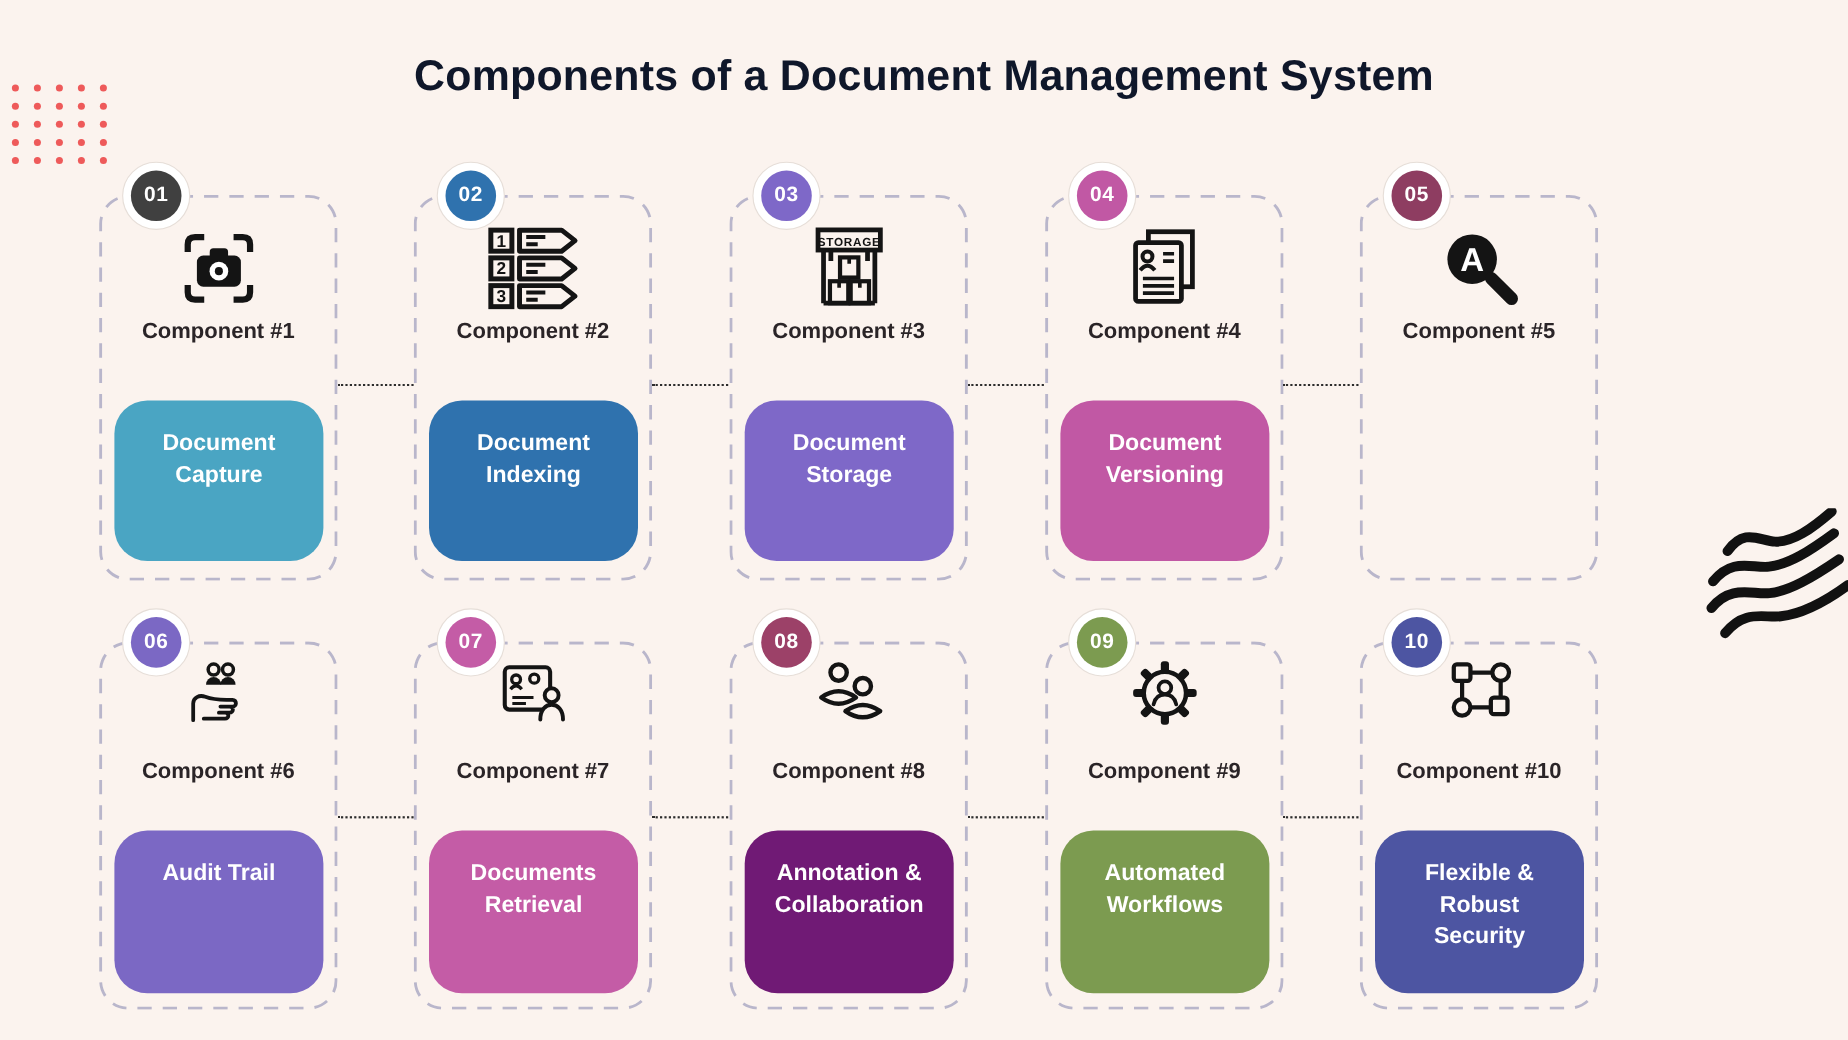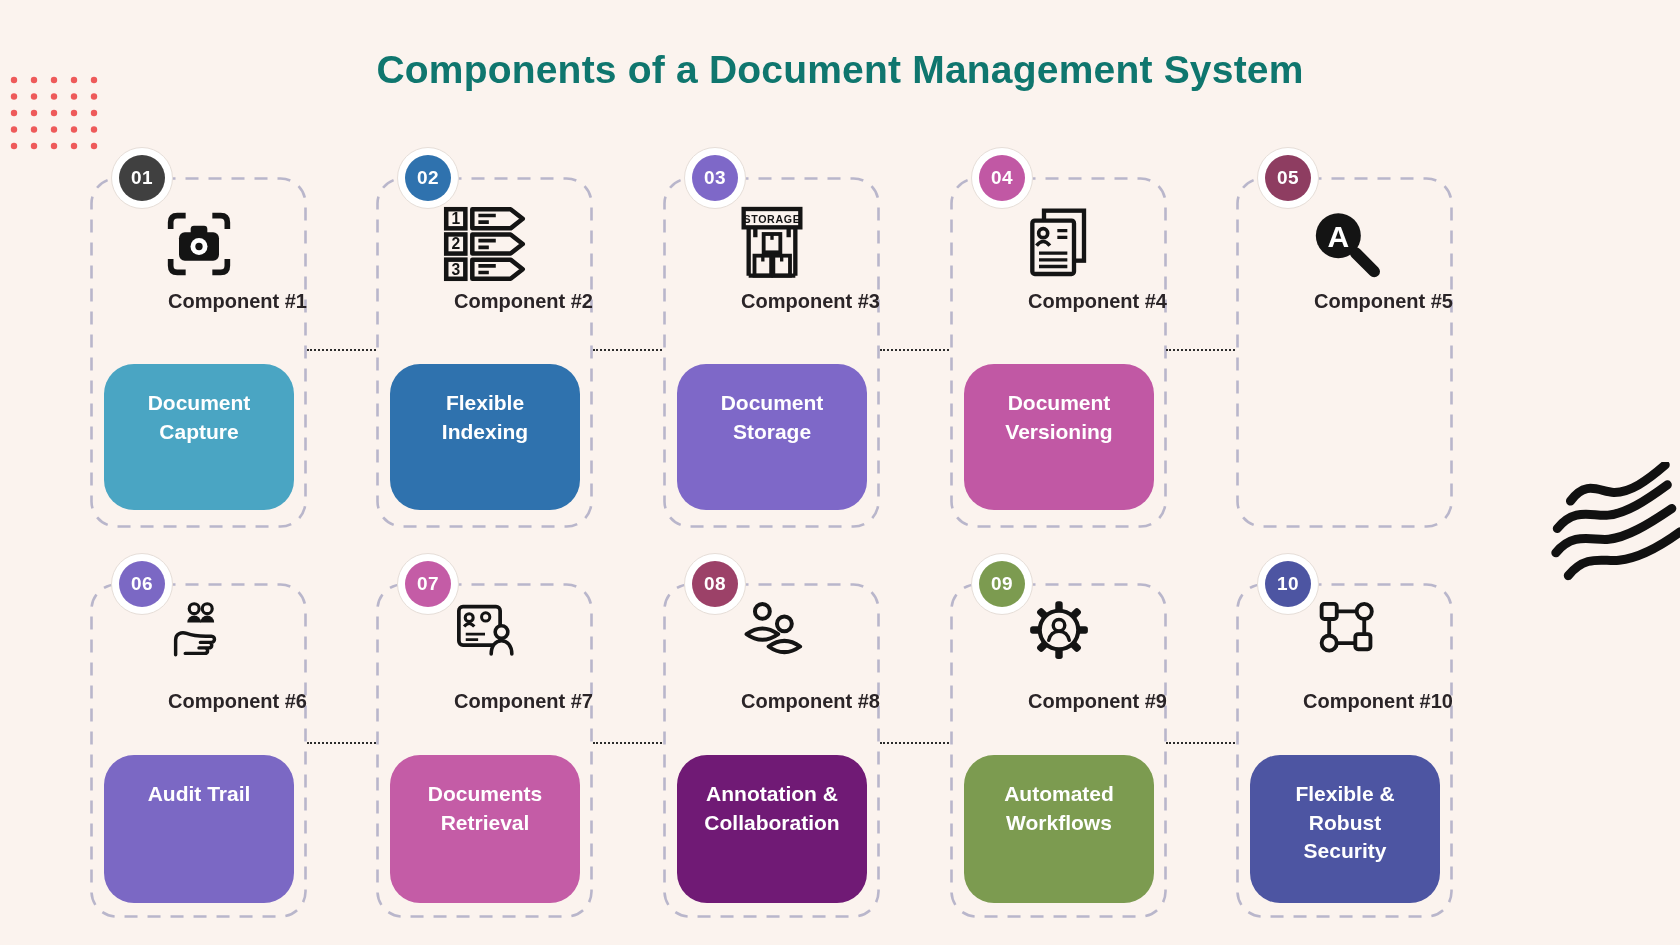--- a/index.html
+++ b/index.html
@@ -8,21 +8,21 @@
     position:relative;
     width:1680px;height:945px;
     background:#fbf3ee;
     overflow:hidden;
     font-family:"Liberation Sans", sans-serif;
   }
   .page-title{
     position:absolute;top:22px;left:0;width:100%;
     text-align:center;
     font-size:39px;font-weight:800;letter-spacing:.2px;
-    color:#0f766e;
+    color:#0f172a;
   }
   .dot-grid{position:absolute;left:8px;top:74px;}
   .waves{position:absolute;left:1540px;top:462px;}
   
   .card{position:absolute;width:217px;}
   .card .border-svg{position:absolute;left:0;top:0;}
   .badge-halo{
     position:absolute;left:21px;top:-30px;width:62px;height:62px;
     border-radius:50%;background:#ffffff;border:1.5px solid #e6ded8;
     display:flex;align-items:center;justify-content:center;
@@ -34,21 +34,21 @@
     color:#fff;font-size:19px;font-weight:700;letter-spacing:.5px;
   }
   .icon-wrap{
     position:absolute;left:0;right:0;top:24px;height:86px;
     display:flex;align-items:center;justify-content:center;
   }
   .icon-wrap svg{height:80px;width:auto;}
   .r1 .icon-wrap{top:8px;height:78px;}
   .r1 .icon-wrap svg{height:66px;}
   .comp-label{
-    position:absolute;left:0;right:0;text-align:right;
+    position:absolute;left:0;right:0;text-align:center;
     font-size:20px;font-weight:600;color:#2a2427;
   }
   .r0 .comp-label{top:113px;}
   .r1 .comp-label{top:107px;}
   .name-box{
     position:absolute;left:14px;right:13px;
     border-radius:30px;box-sizing:border-box;
     padding:25px 15px 0;
     text-align:center;color:#ffffff;
     font-size:21px;font-weight:700;line-height:1.36;
@@ -153,21 +153,21 @@
       <path d="M18 17.5 H40 L47 23 L40 28.5 H18 Z" fill="none" stroke="#141414" stroke-width="2.6" stroke-linejoin="round"></path>
       <path d="M21.5 21.1 H31.5 M21.5 24.9 H27.5" stroke="#141414" stroke-width="2.1"></path>
       <rect x="3" y="32" width="11" height="11" fill="none" stroke="#141414" stroke-width="2.6"></rect>
       <text x="8.5" y="40.6" text-anchor="middle" font-size="9" font-weight="bold" fill="#141414" font-family="Liberation Sans, sans-serif">3</text>
       <path d="M18 32 H40 L47 37.5 L40 43 H18 Z" fill="none" stroke="#141414" stroke-width="2.6" stroke-linejoin="round"></path>
       <path d="M21.5 35.6 H31.5 M21.5 39.4 H27.5" stroke="#141414" stroke-width="2.1"></path>
           </svg>
         </div>
     <div class="comp-label">Component #2</div>
     <div class="name-box" style="background: rgb(47, 114, 174);">
-      <span>Flexible Indexing</span>
+      <span>Document Indexing</span>
     </div>
       </article>
       <article class="card r0" style="left: 663px; top: 177px; height: 351px;">
     <svg class="border-svg" width="217" height="351" viewBox="0 0 217 351">
       <rect x="1.5" y="1.5" width="214" height="348" rx="25" fill="none" stroke="#b9b6cb" stroke-width="2.6" stroke-dasharray="13 10"></rect>
     </svg>
     <span class="badge-halo">
       <span class="badge" style="background: rgb(126, 104, 200);">
         <span>03</span>
       </span>

